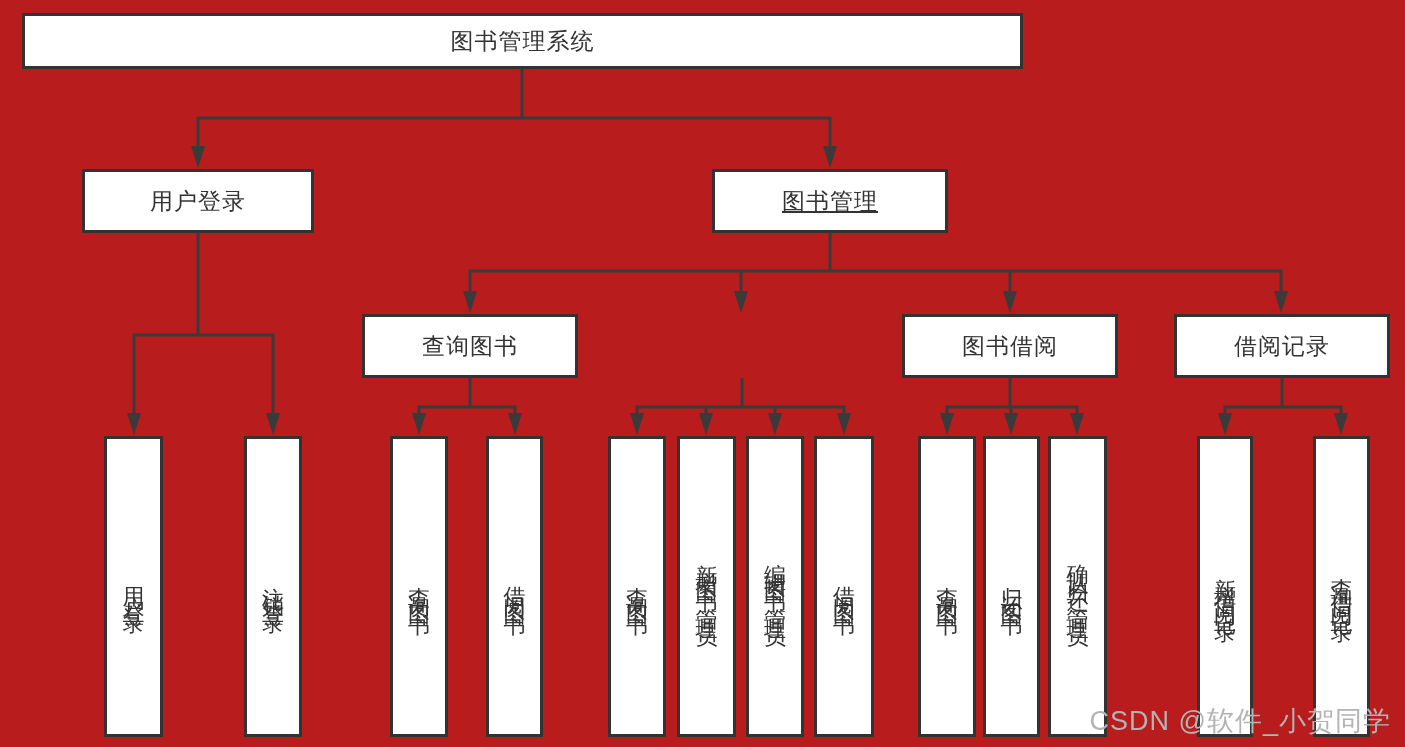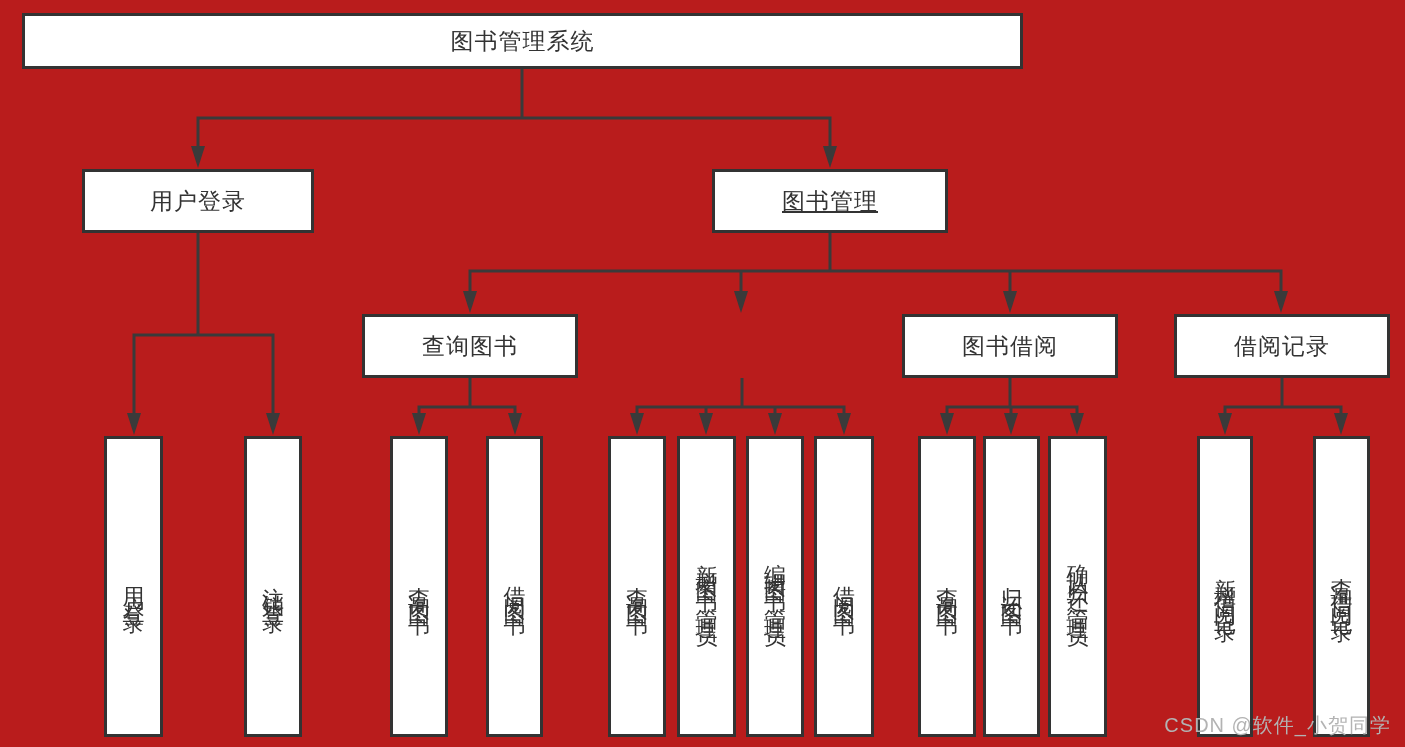--- a/index.html
+++ b/index.html
@@ -64,21 +64,21 @@
   .l8  { left: 814px;  width: 60px; }
   .l9  { left: 918px;  width: 58px; }
   .l10 { left: 983px;  width: 57px; }
   .l11 { left: 1048px; width: 59px; letter-spacing: 6px; }
   .l12 { left: 1197px; width: 56px; letter-spacing: 7px; }
   .l13 { left: 1313px; width: 57px; letter-spacing: 7px; }
   .watermark {
     position: absolute;
     right: 14px;
     bottom: 8px;
-    font-size: 20px;
+    font-size: 27px;
     color: #b3b3b3;
     letter-spacing: 1px;
     white-space: nowrap;
     z-index: 5;
   }
 </style>
 </head>
 <body>
 
 <div class="canvas">

